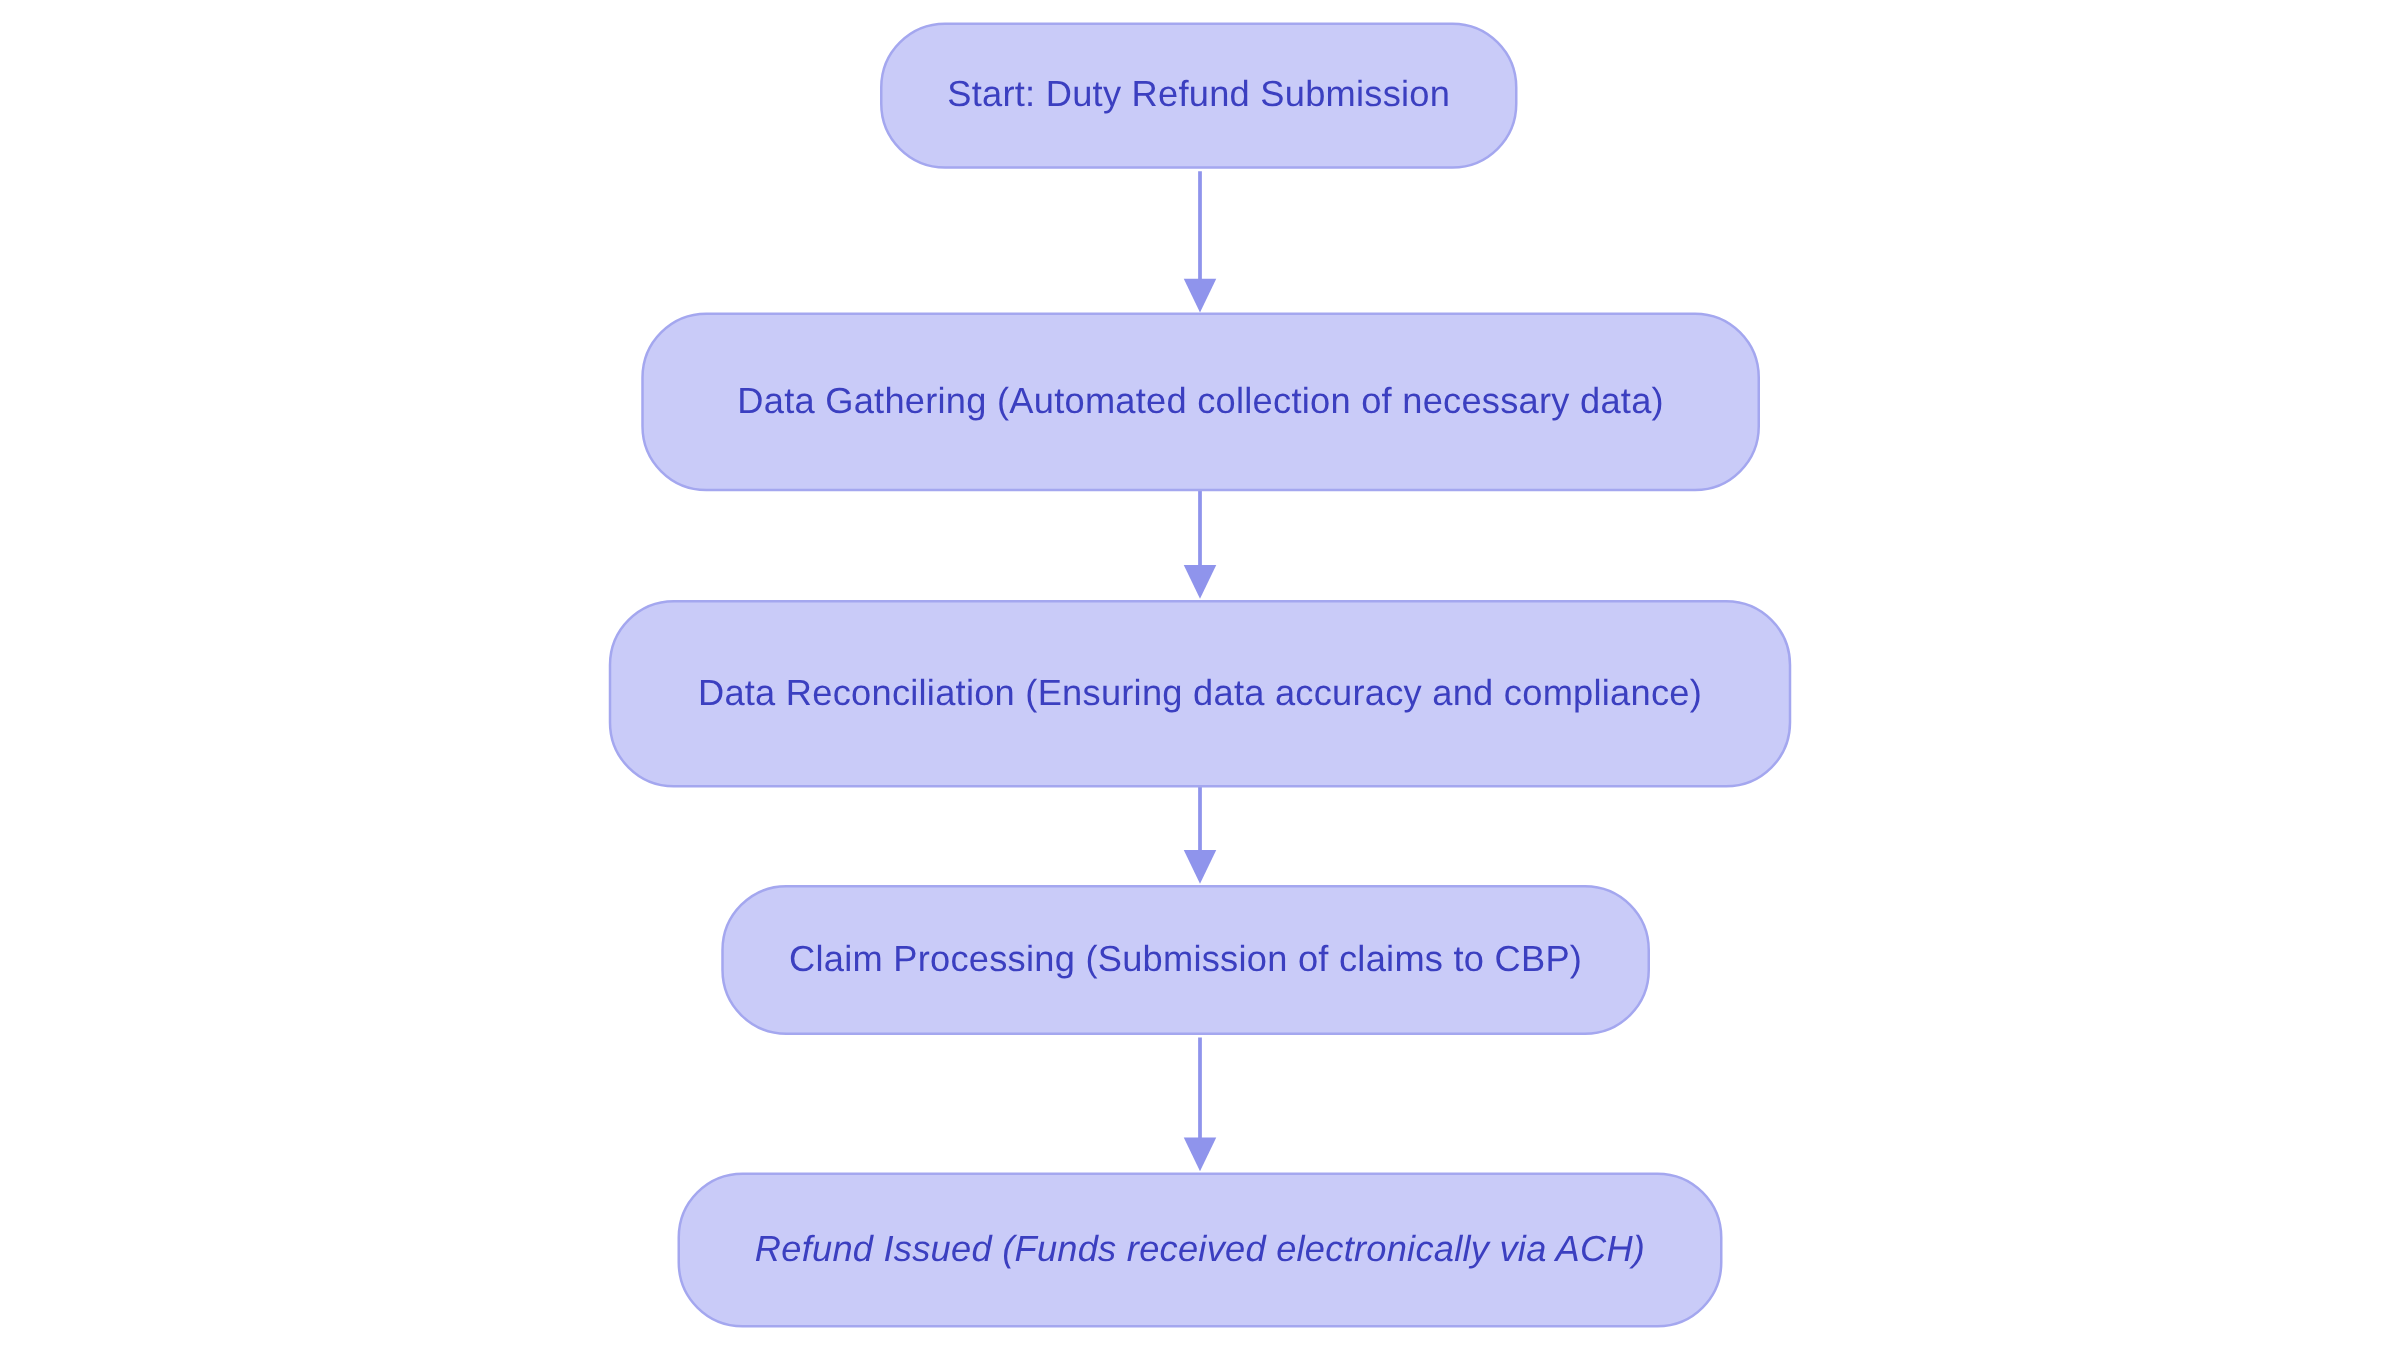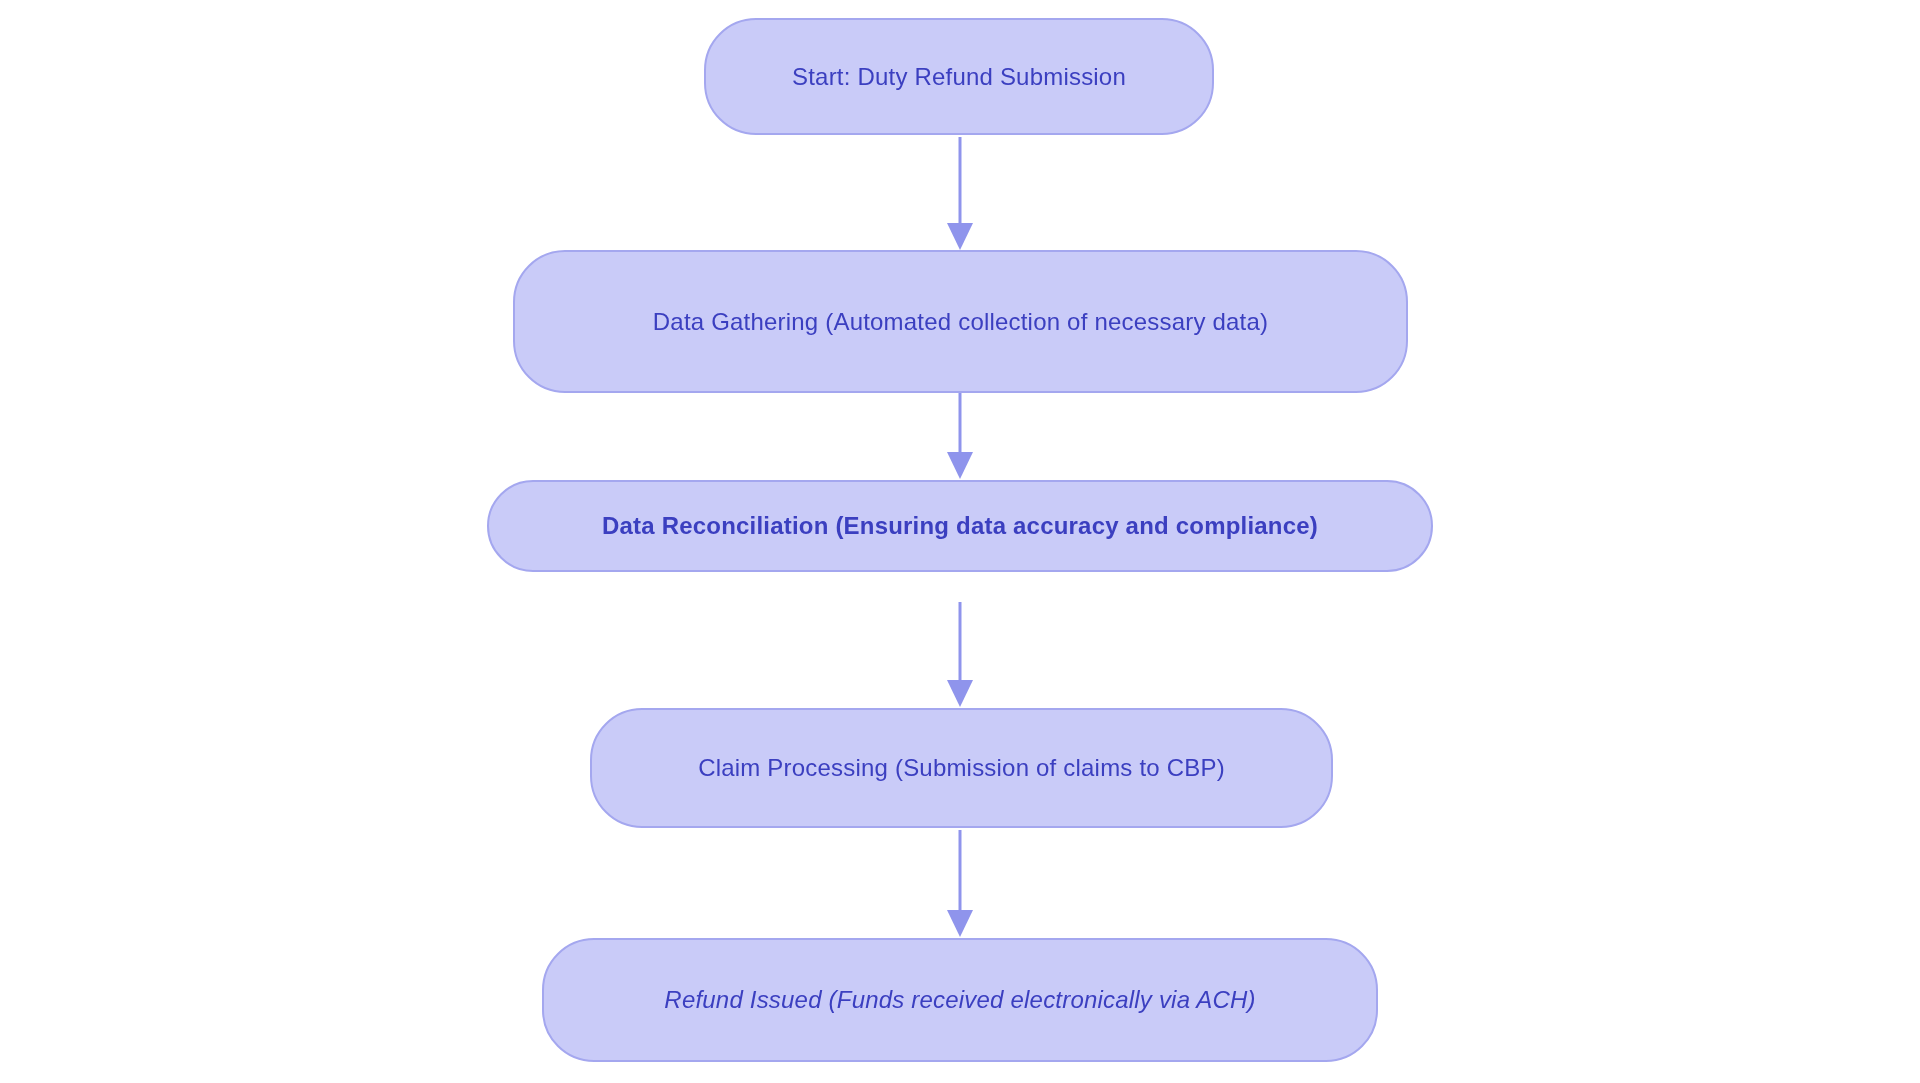--- a/index.html
+++ b/index.html
@@ -18,29 +18,29 @@
   .node {
     position: absolute;
     box-sizing: border-box;
     display: flex;
     align-items: center;
     justify-content: center;
     background: var(--node-fill, #c9cbf8);
     border: 2px solid var(--node-border, #a4a7ef);
     border-radius: 52px;
     color: var(--node-text, #3b3fc0);
-    font-size: 24px;
+    font-size: 29px;
     letter-spacing: 0.2px;
     text-align: center;
     padding: 0 30px;
   }
   #node-1 { left: 704px; top: 18px;  width: 510px; height: 117px; }
   #node-2 { left: 513px; top: 250px; width: 895px; height: 143px; }
-  #node-3 { left: 487px; top: 480px; width: 946px; height: 92px; font-weight: bold; }
-  #node-4 { left: 590px; top: 708px; width: 743px; height: 120px; }
+  #node-3 { left: 487px; top: 480px; width: 946px; height: 150px; }
+  #node-4 { left: 577px; top: 708px; width: 743px; height: 120px; }
   #node-5 { left: 542px; top: 938px; width: 836px; height: 124px; font-style: italic; }
   .arrows {
     position: absolute;
     left: 0;
     top: 0;
     pointer-events: none;
   }
   .arrow-line {
     stroke: var(--arrow, #8f94ec);
     stroke-width: 3;

